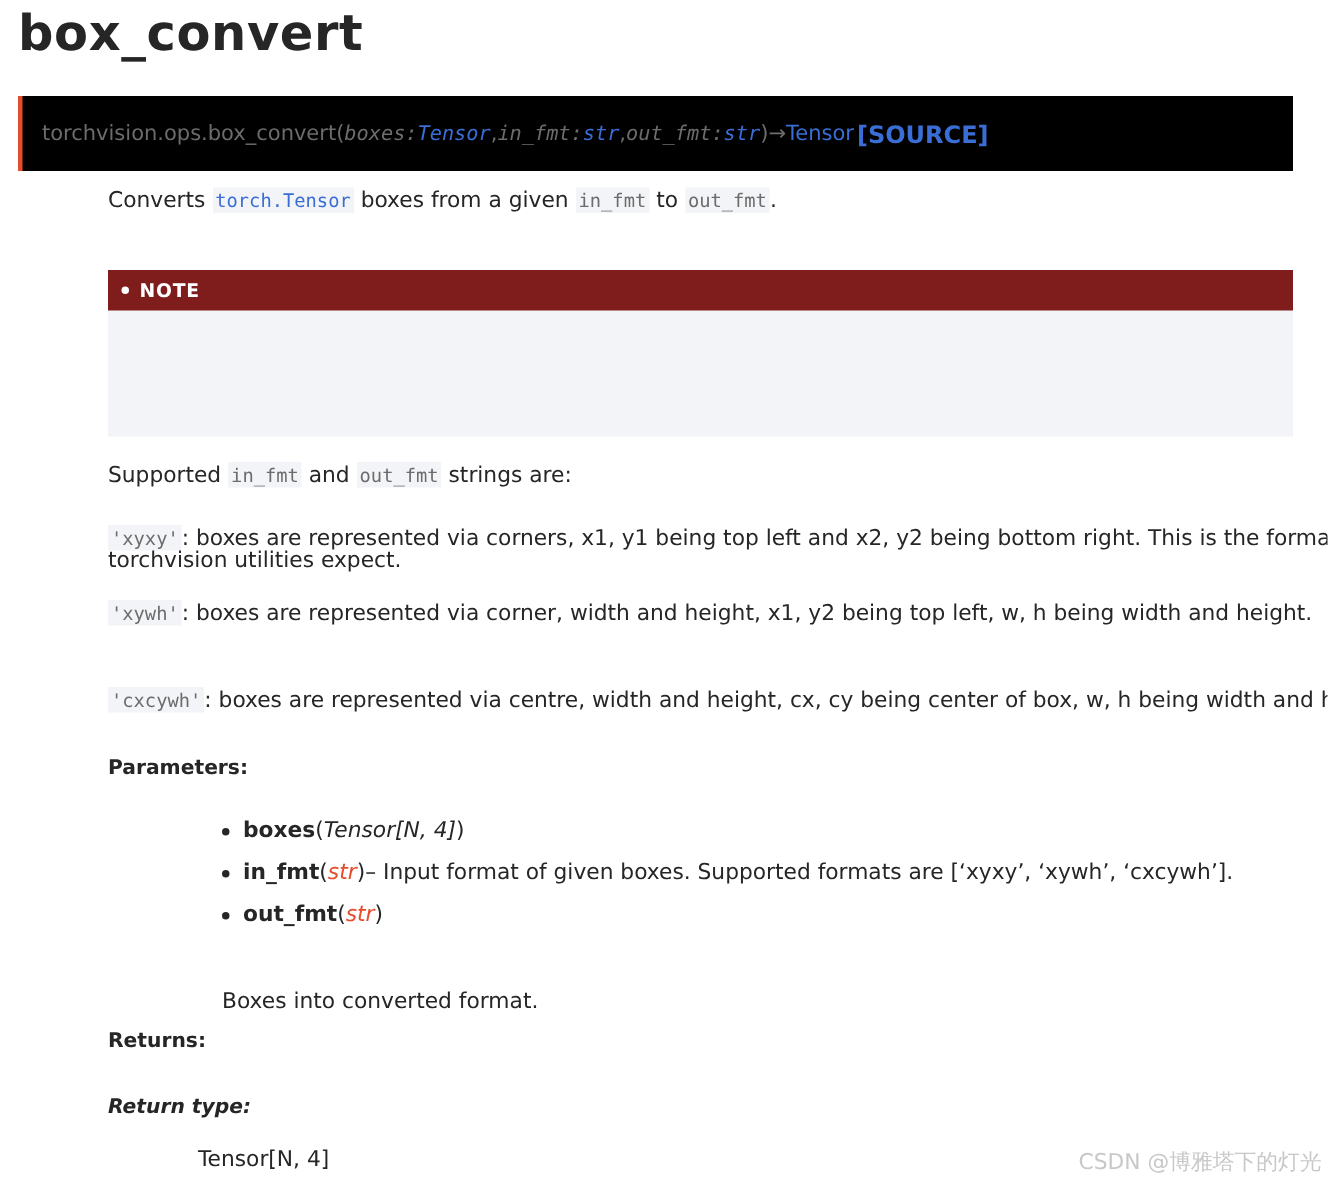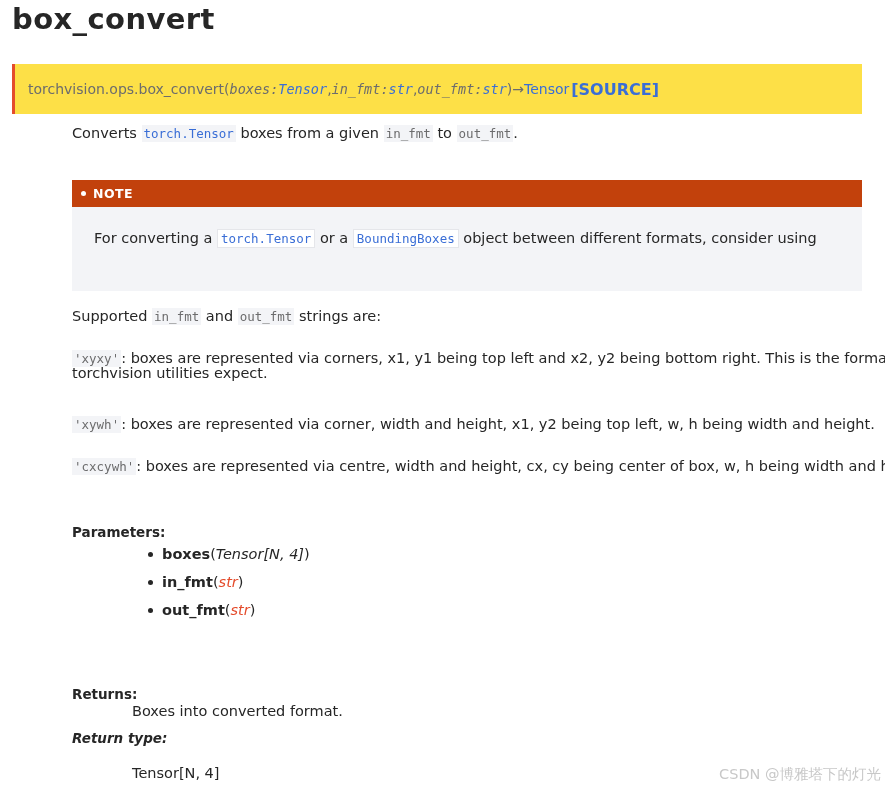--- a/index.html
+++ b/index.html
@@ -1,29 +1,29 @@
 <!DOCTYPE html>
 <html><head>
 <meta charset="utf-8">
 <style>
   * { box-sizing: border-box; margin: 0; padding: 0; }
   html, body { width: 885px; height: 790px; background: #ffffff; overflow: hidden; }
   body { font-family: "DejaVu Sans", sans-serif; color: #262626; position: relative; font-size: 14.5px; }
-  .title { position: absolute; left: 12px; top: 2px; font-family: "DejaVu Sans", sans-serif; font-weight: bold; font-size: 29px; color: #262626; letter-spacing: 0.4px; }
-  .sig { position: absolute; left: 12px; top: 64px; width: 850px; height: 50px; background: #fde047; border-left: 3px solid #e44c2c; padding-left: 13px; display: flex; align-items: center; font-size: 14px; color: #6c6c6d; white-space: nowrap; }
+  .title { position: absolute; left: 12px; top: 2px; font-family: "DejaVu Sans", sans-serif; font-weight: bold; font-size: 33px; color: #262626; letter-spacing: 0.4px; }
+  .sig { position: absolute; left: 12px; top: 64px; width: 850px; height: 50px; background: #000000; border-left: 3px solid #e44c2c; padding-left: 13px; display: flex; align-items: center; font-size: 14px; color: #6c6c6d; white-space: nowrap; }
   .sig .mono { font-family: "DejaVu Sans Mono", monospace; font-style: italic; font-size: 13.5px; }
   .sig .type { color: #3a6ed6; font-family: "DejaVu Sans Mono", monospace; font-style: italic; font-size: 13.5px; }
   .sig .ret { color: #3a6ed6; }
   .sig .src { color: #3a6ed6; font-size: 16px; margin-left: 2px; font-weight: bold; }
   .body-text { position: absolute; left: 72px; font-size: 14.5px; color: #262626; line-height: 15px; white-space: nowrap; }
   code.inl { font-family: "DejaVu Sans Mono", monospace; font-size: 12.5px; background: #f3f4f7; color: #6c6c6d; padding: 1px 2px; }
   code.link { font-family: "DejaVu Sans Mono", monospace; font-size: 12.5px; background: #f3f4f7; color: #3a6ed6; padding: 1px 2px; }
   code.boxed { font-family: "DejaVu Sans Mono", monospace; font-size: 12.5px; background: #ffffff; color: #3a6ed6; padding: 1px 3px; border: 1px solid #e5e6ea; }
   .note { position: absolute; left: 72px; top: 180px; width: 790px; height: 111px; background: #f3f4f7; }
-  .note-head { height: 27px; background: #c2410c; color: #ffffff; font-weight: bold; font-size: 12.5px; display: flex; align-items: center; padding-left: 9px; letter-spacing: 0.5px; }
+  .note-head { height: 27px; background: #7f1d1d; color: #ffffff; font-weight: bold; font-size: 12.5px; display: flex; align-items: center; padding-left: 9px; letter-spacing: 0.5px; }
   .note-head .dot { display: inline-block; width: 5px; height: 5px; background: #fff; border-radius: 50%; margin-right: 7px; }
   .note-body { padding: 19px 22px 0 22px; font-size: 14.5px; line-height: 24px; color: #262626; white-space: nowrap; }
   .heading { position: absolute; left: 72px; font-weight: bold; font-size: 13.5px; color: #262626; }
   .params { position: absolute; left: 148px; top: 540px; list-style: none; }
   .params li { height: 28px; line-height: 22px; font-size: 14.5px; white-space: nowrap; display: flex; align-items: center; }
   .params li .bullet { display: inline-block; width: 5px; height: 5px; background: #262626; border-radius: 50%; margin-right: 9px; }
   .params b { font-weight: bold; }
   .params i { font-style: italic; }
   .params .red { color: #e44c2c; font-style: italic; }
   .indented { position: absolute; left: 132px; font-size: 14.5px; color: #262626; }
@@ -57,68 +57,66 @@
 <p class="body-text" style="top:126px;">
   <span>Converts </span><code class="link">torch.Tensor</code><span> boxes from a given </span><code class="inl">in_fmt</code><span> to </span><code class="inl">out_fmt</code><span>.</span>
 </p>
 
 <div class="note">
   <div class="note-head">
     <span class="dot"></span>
       <span>NOTE</span>
   </div>
   <div class="note-body">
-    <div>
-      <span>For converting a </span><code class="boxed">torch.Tensor</code><span> or a </span><code class="boxed">BoundingBoxes</code><span> object between different formats, consider using</span>
-    </div>
   </div>
 </div>
 
 <p class="body-text" style="top:309px;">
   <span>Supported </span><code class="inl">in_fmt</code><span> and </span><code class="inl">out_fmt</code><span> strings are:</span>
 </p>
 
 <div class="body-text" style="top:351px;">
   <div><code class="inl">'xyxy'</code><span>: boxes are represented via corners, x1, y1 being top left and x2, y2 being bottom right. This is the format that</span></div>
   <div>torchvision utilities expect.</div>
 </div>
 
-<p class="body-text" style="top:417px;">
+<p class="body-text" style="top:401px;">
   <code class="inl">'xywh'</code><span>: boxes are represented via corner, width and height, x1, y2 being top left, w, h being width and height.</span>
 </p>
 
 <p class="body-text" style="top:459px;">
   <code class="inl">'cxcywh'</code><span>: boxes are represented via centre, width and height, cx, cy being center of box, w, h being width and height.</span>
 </p>
 
-<div class="heading" style="top:504px;margin-top:20px;">Parameters:</div>
+<div class="heading" style="top:504px;">Parameters:</div>
 
 <ul class="params">
   <li>
     <span class="bullet"></span>
       <b>boxes</b>
       <span> (</span>
       <i>Tensor[N, 4]</i>
       <span>)</span>
   </li>
   <li>
     <span class="bullet"></span>
       <b>in_fmt</b>
       <span> (</span>
       <span class="red">str</span>
       <span>)</span>
+      <span> – Input format of given boxes. Supported formats are [‘xyxy’, ‘xywh’, ‘cxcywh’].</span>
   </li>
   <li>
     <span class="bullet"></span>
       <b>out_fmt</b>
       <span> (</span>
       <span class="red">str</span>
       <span>)</span>
   </li>
 </ul>
 
 <div class="heading" style="top:652px;margin-top:34px;">Returns:</div>
-<div class="indented" style="top:703px;">Boxes into converted format.</div>
+<div class="indented" style="top:660px;margin-left:16px;">Boxes into converted format.</div>
 
 <div class="heading" style="top:730px;font-style:italic;">Return type:</div>
 <div class="indented" style="top:765px;">Tensor[N, 4]</div>
 
 <div class="watermark">CSDN @博雅塔下的灯光</div>
 
 </body></html>

